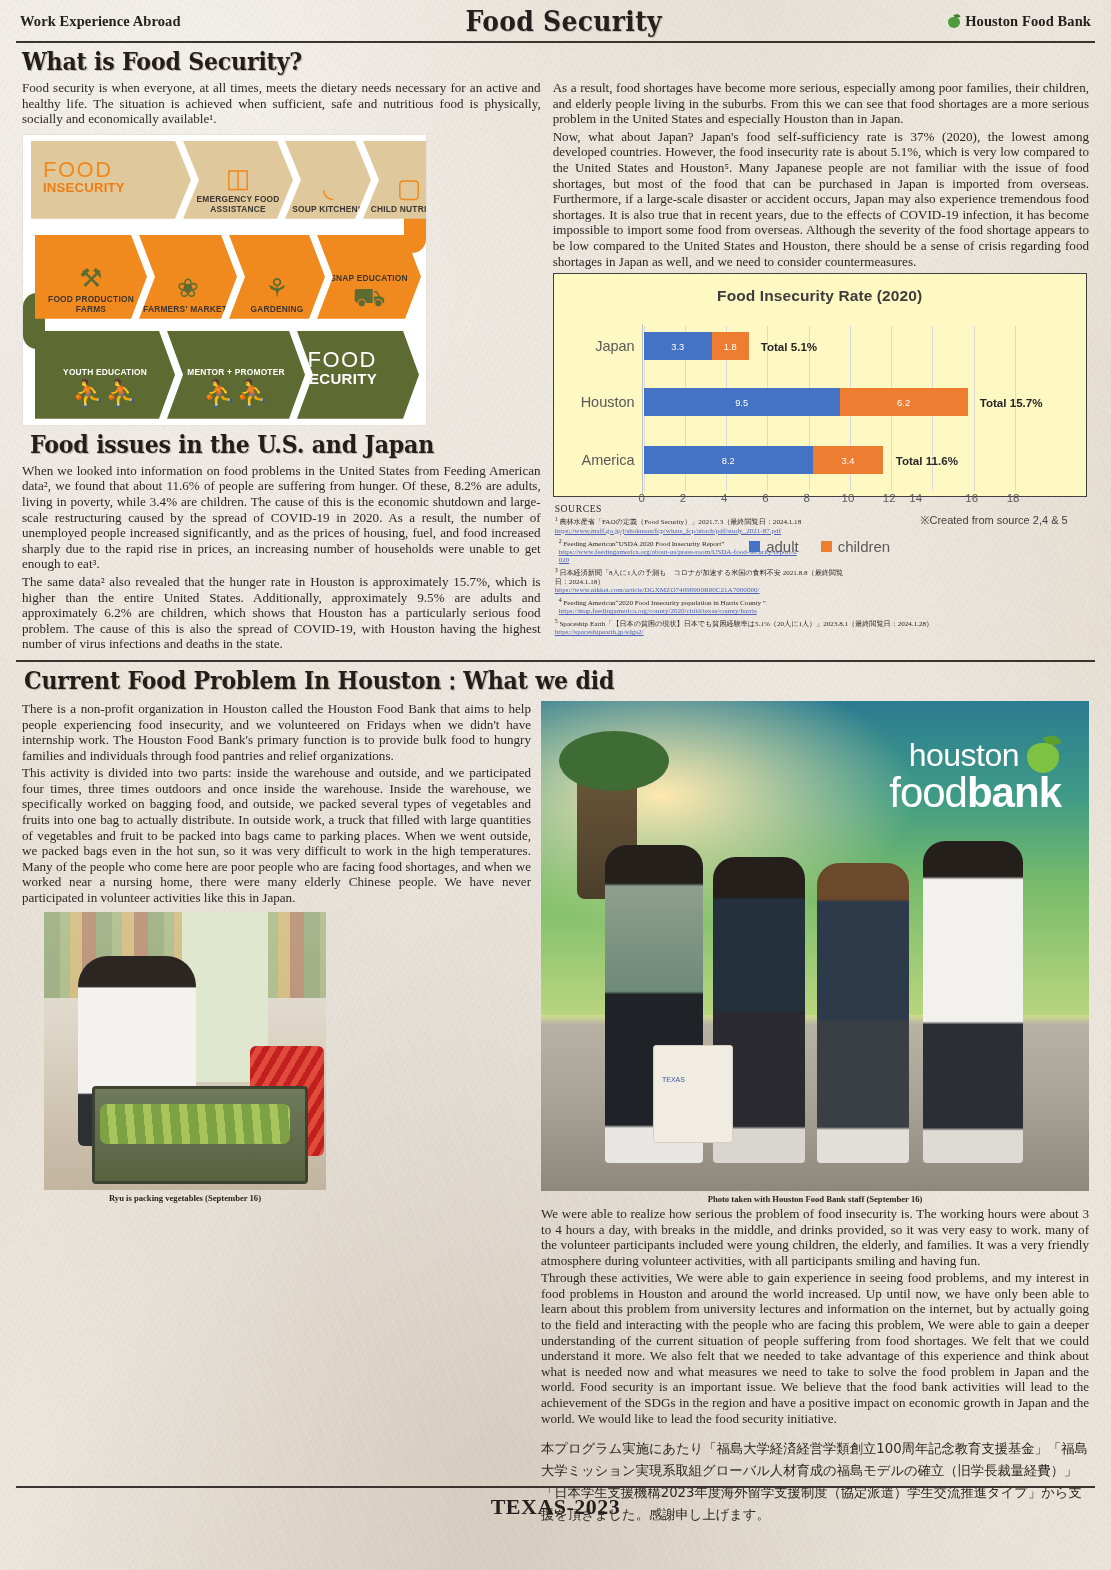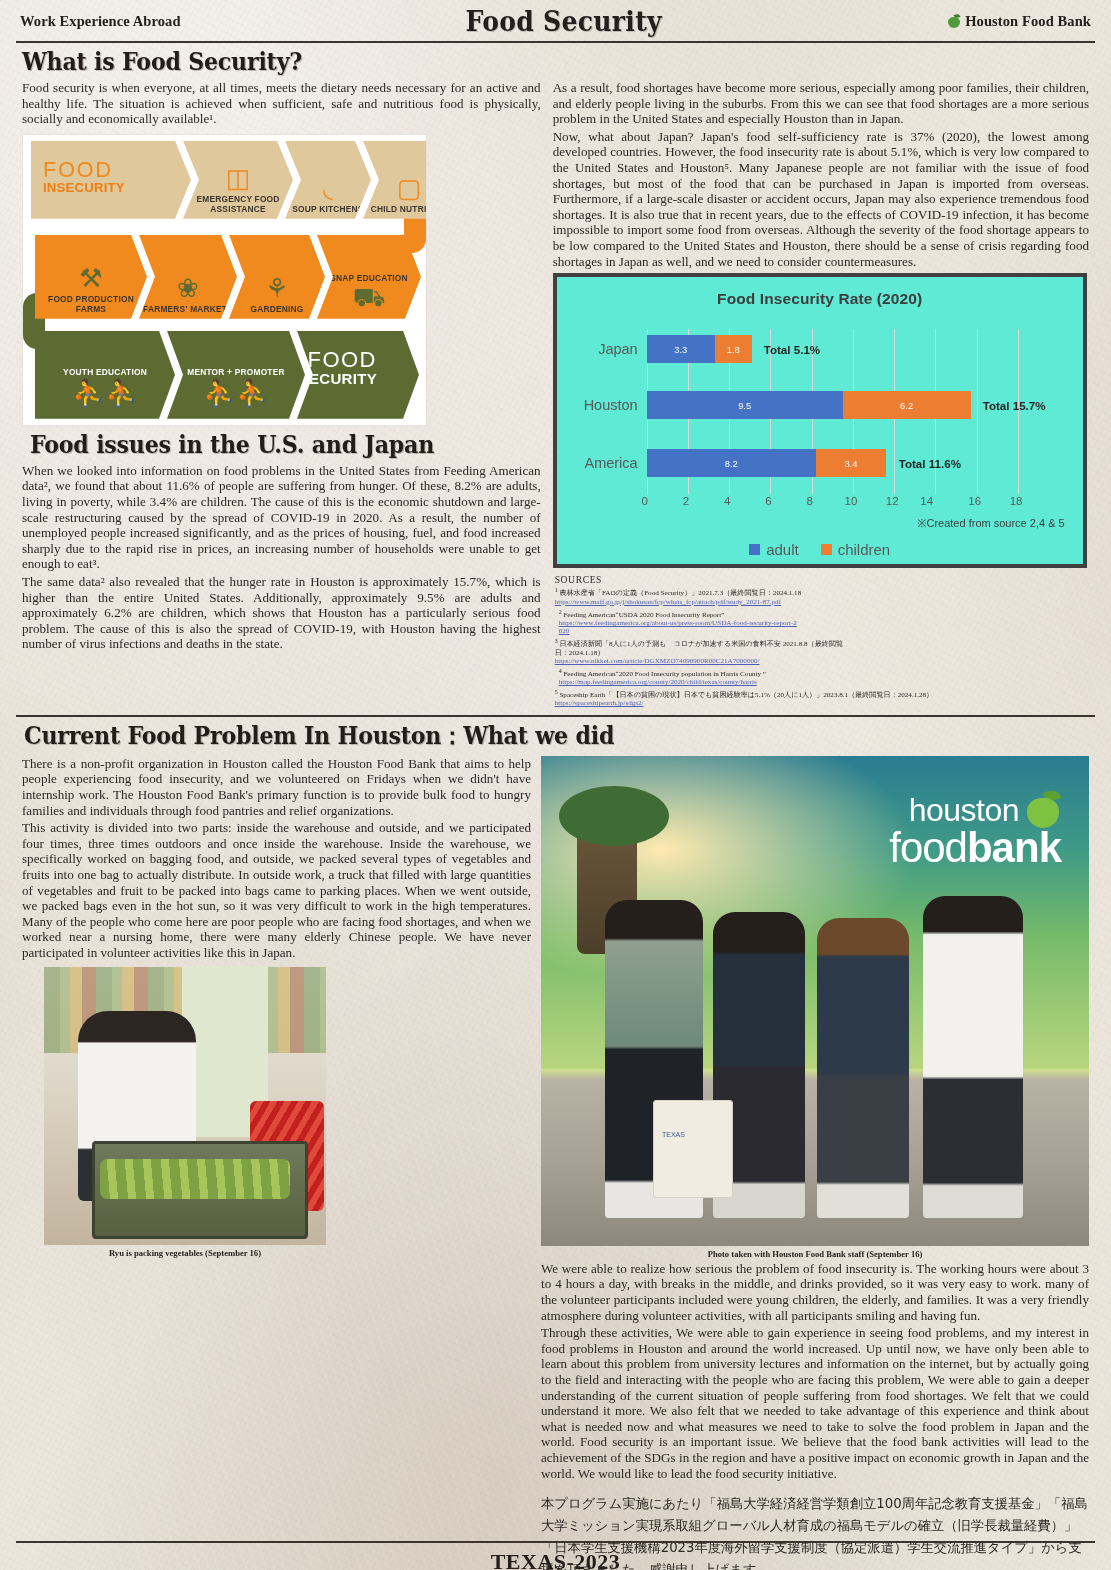--- a/index.html
+++ b/index.html
@@ -142,22 +142,22 @@
     width: 112px; padding-top: 238px;
     font-family:"Liberation Serif", serif;
   }
   .src-note .st { font-size:10.4px; font-weight:bold; color:#1e1a17; }
   .src-note .su {
     font-size:9.4px; color:#3b5bbf; text-decoration:underline; word-break:break-all; line-height:10.5px;
   }
 
   
   .chart-card {
-    background:#5eead4; border:4px solid #404040;
-    width: 534px; height: 295px;
+    background:#fef9c3; border:1px solid #404040;
+    width: 534px; height: 224px;
     margin-top: 4px; box-sizing:border-box;
     position:relative;
     font-family:"Liberation Sans", sans-serif;
   }
   .chart-title {
     text-align:center; font-weight:bold; font-size:15.5px; color:#3d3d3d;
     padding-top:13px; letter-spacing:0.1px;
   }
   .plot { position:absolute; left:90px; top:52px; width:392px; height:165px; }
   .plot .gl { position:absolute; top:0; bottom:0; width:1px; background:#d9d9d9; }
@@ -483,21 +483,21 @@
         </div>
 
         <div class="xaxis">
           <div class="xt" style="left:0px">0</div>
           <div class="xt" style="left:41.3px">2</div>
           <div class="xt" style="left:82.5px">4</div>
           <div class="xt" style="left:123.8px">6</div>
           <div class="xt" style="left:165.1px">8</div>
           <div class="xt" style="left:206.3px">10</div>
           <div class="xt" style="left:247.6px">12</div>
-          <div class="xt" style="left:282px">14</div>
+          <div class="xt" style="left:274px">14</div>
           <div class="xt" style="left:330.1px">16</div>
           <div class="xt" style="left:371.4px">18</div>
         </div>
 
         <div class="created">※Created from source 2,4 &amp; 5</div>
 
         <div class="legend">
           <div class="li">
             <span class="sw blue"></span>
             <span>adult</span>

